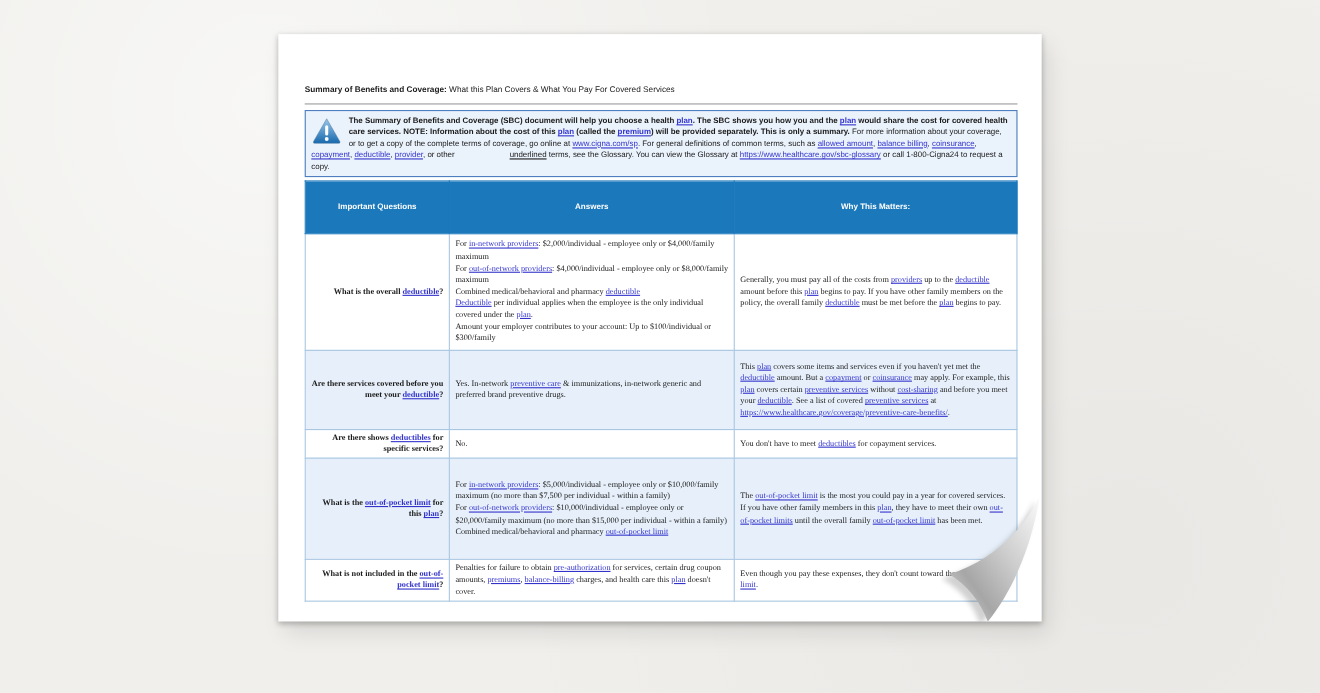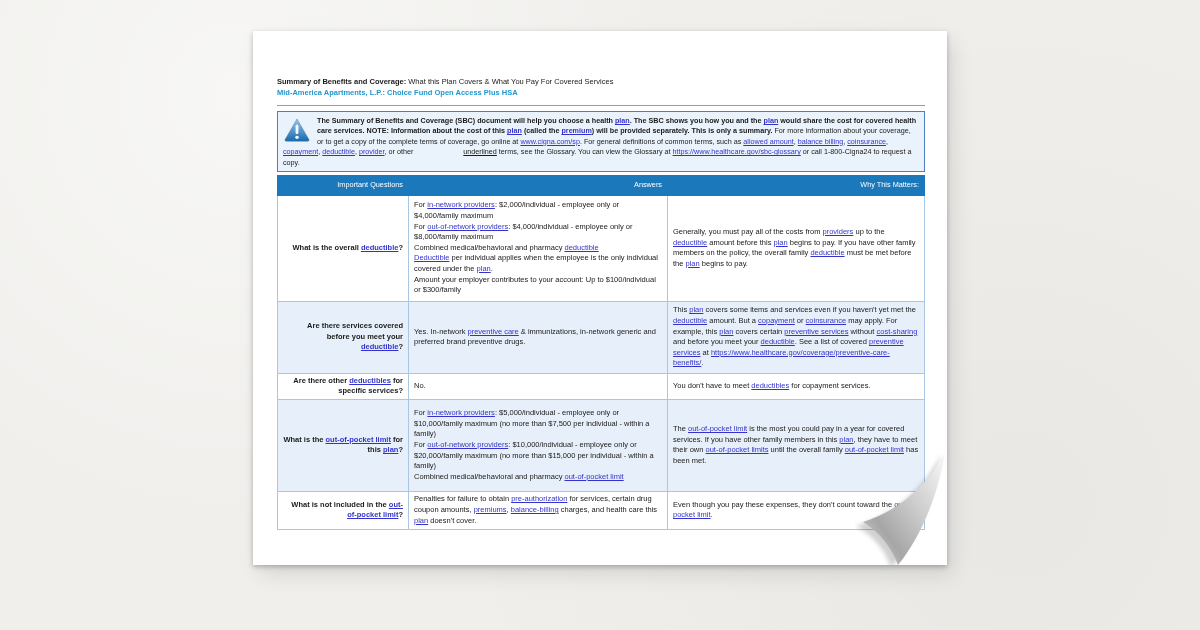--- a/index.html
+++ b/index.html
@@ -41,27 +41,27 @@
     margin-top:5px;
     background:var(--c-intro_bg);
     border:1px solid var(--c-intro_border);
     padding:4px 6px 3px 5px;
     font-size:7.2px; line-height:10.4px;
   }
   .warning-icon{ float:left; margin:2px 7px 1px 1px; }
   
   table.qa{ width:100%; border-collapse:collapse; table-layout:fixed; margin-top:3px; font-size:7.5px; line-height:10.6px; }
   table.qa th{
-    background:var(--c-header_bar); color:#ffffff; text-align:right;
-    font-size:7.3px; font-weight:normal; padding:4px 5px; height:13px;
+    background:var(--c-header_bar); color:#ffffff; text-align:center;
+    font-size:7.3px; font-weight:bold; padding:18px 5px; height:13px;
     border:1px solid var(--c-header_bar);
   }
   table.qa td{
     border:1px solid var(--c-table_border);
-    padding:2px 5px; vertical-align:middle;
+    padding:2px 5px; vertical-align:middle;font-family:Liberation Serif, serif;
   }
   tr.shaded td{ background:var(--c-shaded_row); }
   tr.row-0 td{ height:106px; }
   tr.row-1 td{ height:72px; }
   tr.row-2 td{ height:26px; }
   tr.row-3 td{ height:92px; }
   tr.row-4 td{ height:38px; }
   .q-cell{ font-weight:bold;text-align:right; }
   .a-cell div{ margin:0; }
   
@@ -78,21 +78,20 @@
 <body>
 
 <div class="paper">
   <div class="content">
 
     <div class="doc-header">
       <div class="left">
         <div>
           <span class="b">Summary of Benefits and Coverage:</span><span> What this Plan Covers &amp; What You Pay For Covered Services</span>
         </div>
-        <div class="cyan">Mid-America Apartments, L.P.: Choice Fund Open Access Plus HSA</div>
       </div>
     </div>
 
     <div class="divider"></div>
 
     <div class="intro-box">
       <span class="warning-icon">
         <svg width="26" height="24" viewBox="0 0 24 22">
           <defs>
             <linearGradient id="warnGrad" x1="0" y1="0" x2="0" y2="1">
@@ -134,21 +133,21 @@
     <td class="w-cell"><span>Generally, you must pay all of the costs from </span><span class="seg-a">providers</span><span> up to the </span><span class="seg-a">deductible</span><span> amount before this </span><span class="seg-a">plan</span><span> begins to pay. If you have other family members on the policy, the overall family </span><span class="seg-a">deductible</span><span> must be met before the </span><span class="seg-a">plan</span><span> begins to pay.</span></td>
   </tr>
           <tr class="row-1 shaded">
     <td class="q-cell"><span class="seg-b">Are there services covered before you meet your </span><span class="seg-ab">deductible</span><span class="seg-b">?</span></td>
     <td class="a-cell">
               <div><span>Yes. In-network </span><span class="seg-a">preventive care</span><span> &amp; immunizations, in-network generic and preferred brand preventive drugs.</span></div>
             </td>
     <td class="w-cell"><span>This </span><span class="seg-a">plan</span><span> covers some items and services even if you haven't yet met the </span><span class="seg-a">deductible</span><span> amount. But a </span><span class="seg-a">copayment</span><span> or </span><span class="seg-a">coinsurance</span><span> may apply. For example, this </span><span class="seg-a">plan</span><span> covers certain </span><span class="seg-a">preventive services</span><span> without </span><span class="seg-a">cost-sharing</span><span> and before you meet your </span><span class="seg-a">deductible</span><span>. See a list of covered </span><span class="seg-a">preventive services</span><span> at </span><span class="seg-a">https://www.healthcare.gov/coverage/preventive-care-benefits/</span><span>.</span></td>
   </tr>
           <tr class="row-2">
-    <td class="q-cell"><span class="seg-b">Are there other </span><span class="seg-ab">deductibles</span><span class="seg-b"> for specific services?</span></td>
+    <td class="q-cell"><span class="seg-b">Are there shows </span><span class="seg-ab">deductibles</span><span class="seg-b"> for specific services?</span></td>
     <td class="a-cell">
               <div><span>No.</span></div>
             </td>
     <td class="w-cell"><span>You don't have to meet </span><span class="seg-a">deductibles</span><span> for copayment services.</span></td>
   </tr>
           <tr class="row-3 shaded">
     <td class="q-cell"><span class="seg-b">What is the </span><span class="seg-ab">out-of-pocket limit</span><span class="seg-b"> for this </span><span class="seg-ab">plan</span><span class="seg-b">?</span></td>
     <td class="a-cell">
               <div><span>For </span><span class="seg-a">in-network providers</span><span>: $5,000/individual - employee only or $10,000/family maximum (no more than $7,500 per individual - within a family)</span></div>
               <div><span>For </span><span class="seg-a">out-of-network providers</span><span>: $10,000/individual - employee only or $20,000/family maximum (no more than $15,000 per individual - within a family)</span></div>

